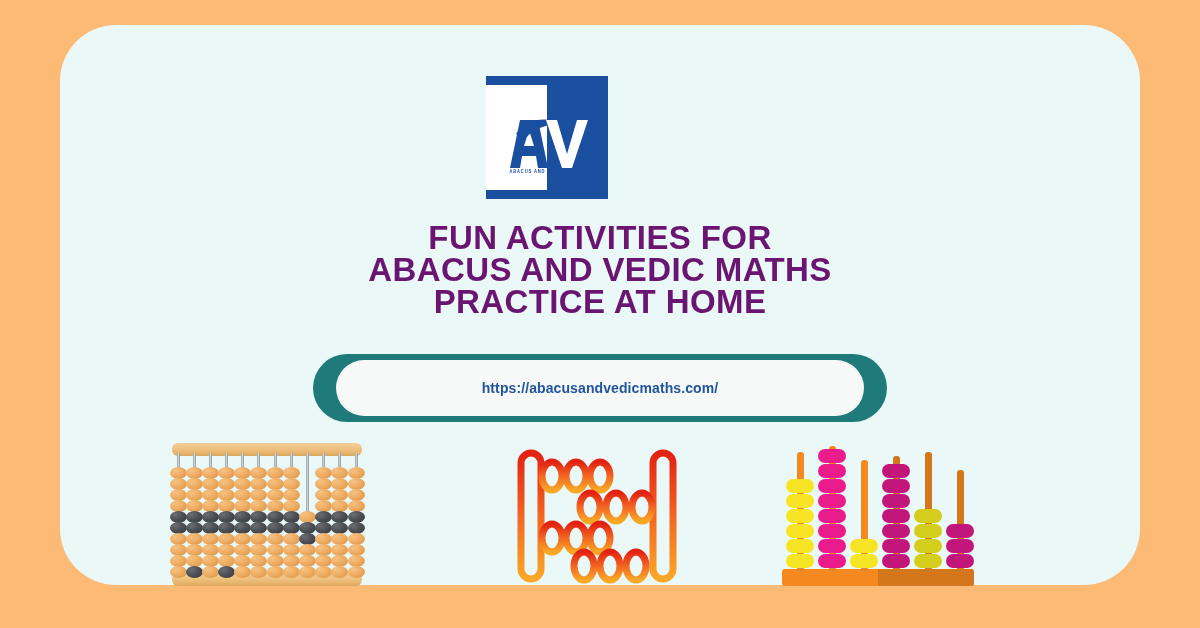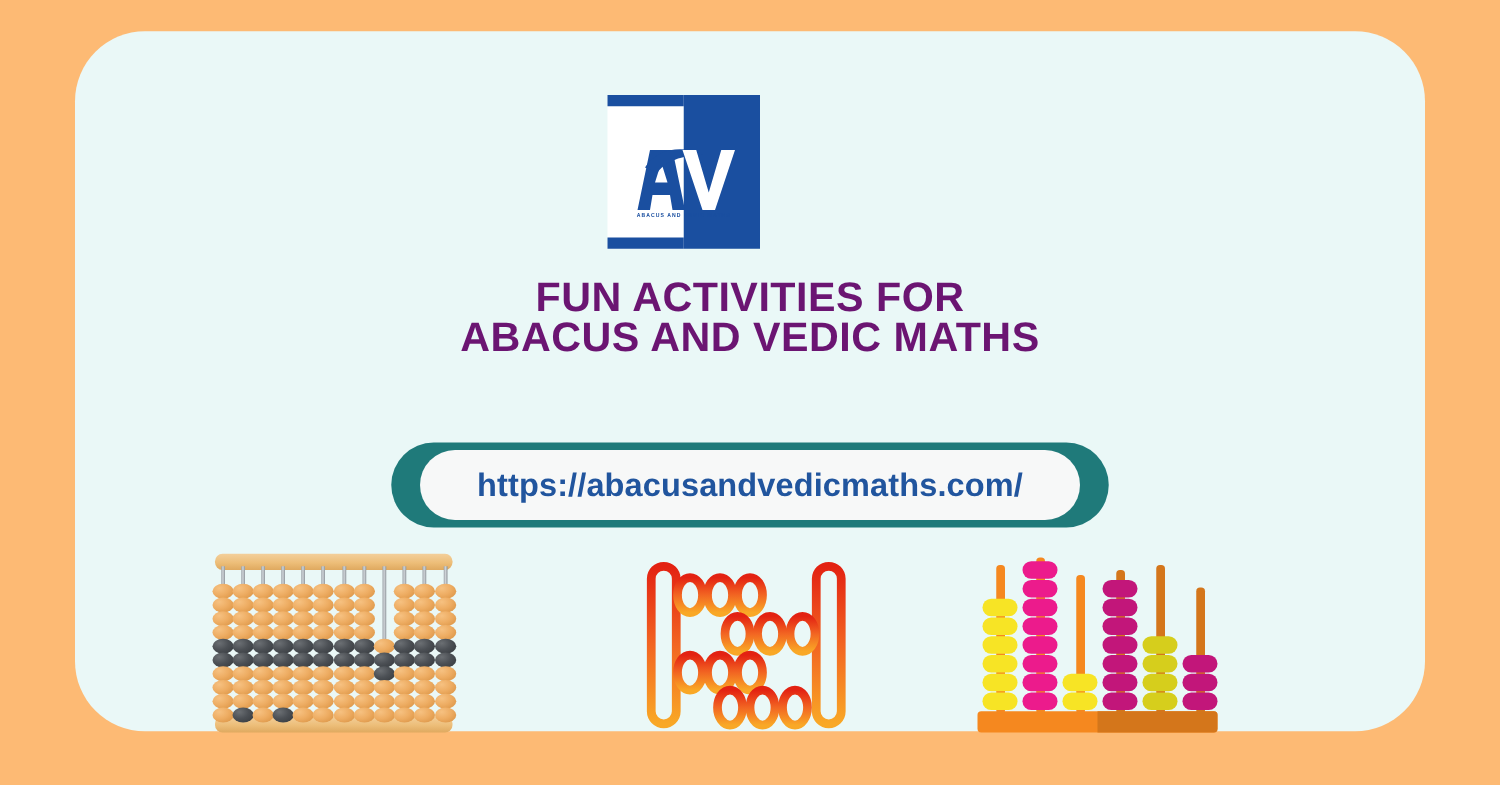--- a/index.html
+++ b/index.html
@@ -76,21 +76,21 @@
     border-radius:34px;
   }
   .pill-inner{
     position:absolute; left:23px; top:6px;
     width:528px; height:56px;
     background:#f7f8f8;
     border-radius:28px;
     display:flex; align-items:center; justify-content:center;
   }
   .pill-inner .url{
-    color:#21559e; font-weight:bold; font-size:26px; letter-spacing:.1px;
+    color:#21559e; font-weight:bold; font-size:14px; letter-spacing:.1px;
   }
 
   
   .ab1{ position:absolute; left:172px; top:443px; width:190px; height:143px; }
   .ab1 .rail{
     position:absolute; left:0; width:190px; height:13px;
     border-radius:6px;
     background:linear-gradient(180deg,#f3cf9b 0%,#edbe79 55%,#dfa95f 100%);
   }
   .ab1 .rail.top{ top:0; }
@@ -163,20 +163,21 @@
 
     <div class="tagline">ABACUS AND VEDIC MATHS</div>
     <div class="tag-clip">
       
     </div>
   </div>
 
   <div class="title">
     <span class="ln">Fun Activities For</span>
     <span class="ln">Abacus And Vedic Maths</span>
+    <span class="ln">Practice At Home</span>
   </div>
 
   <div class="pill-wrap">
     <div class="pill-inner">
       <span class="url">https://abacusandvedicmaths.com/</span>
     </div>
   </div>
 
   <div class="ab1">
     <div class="rail top"></div>

